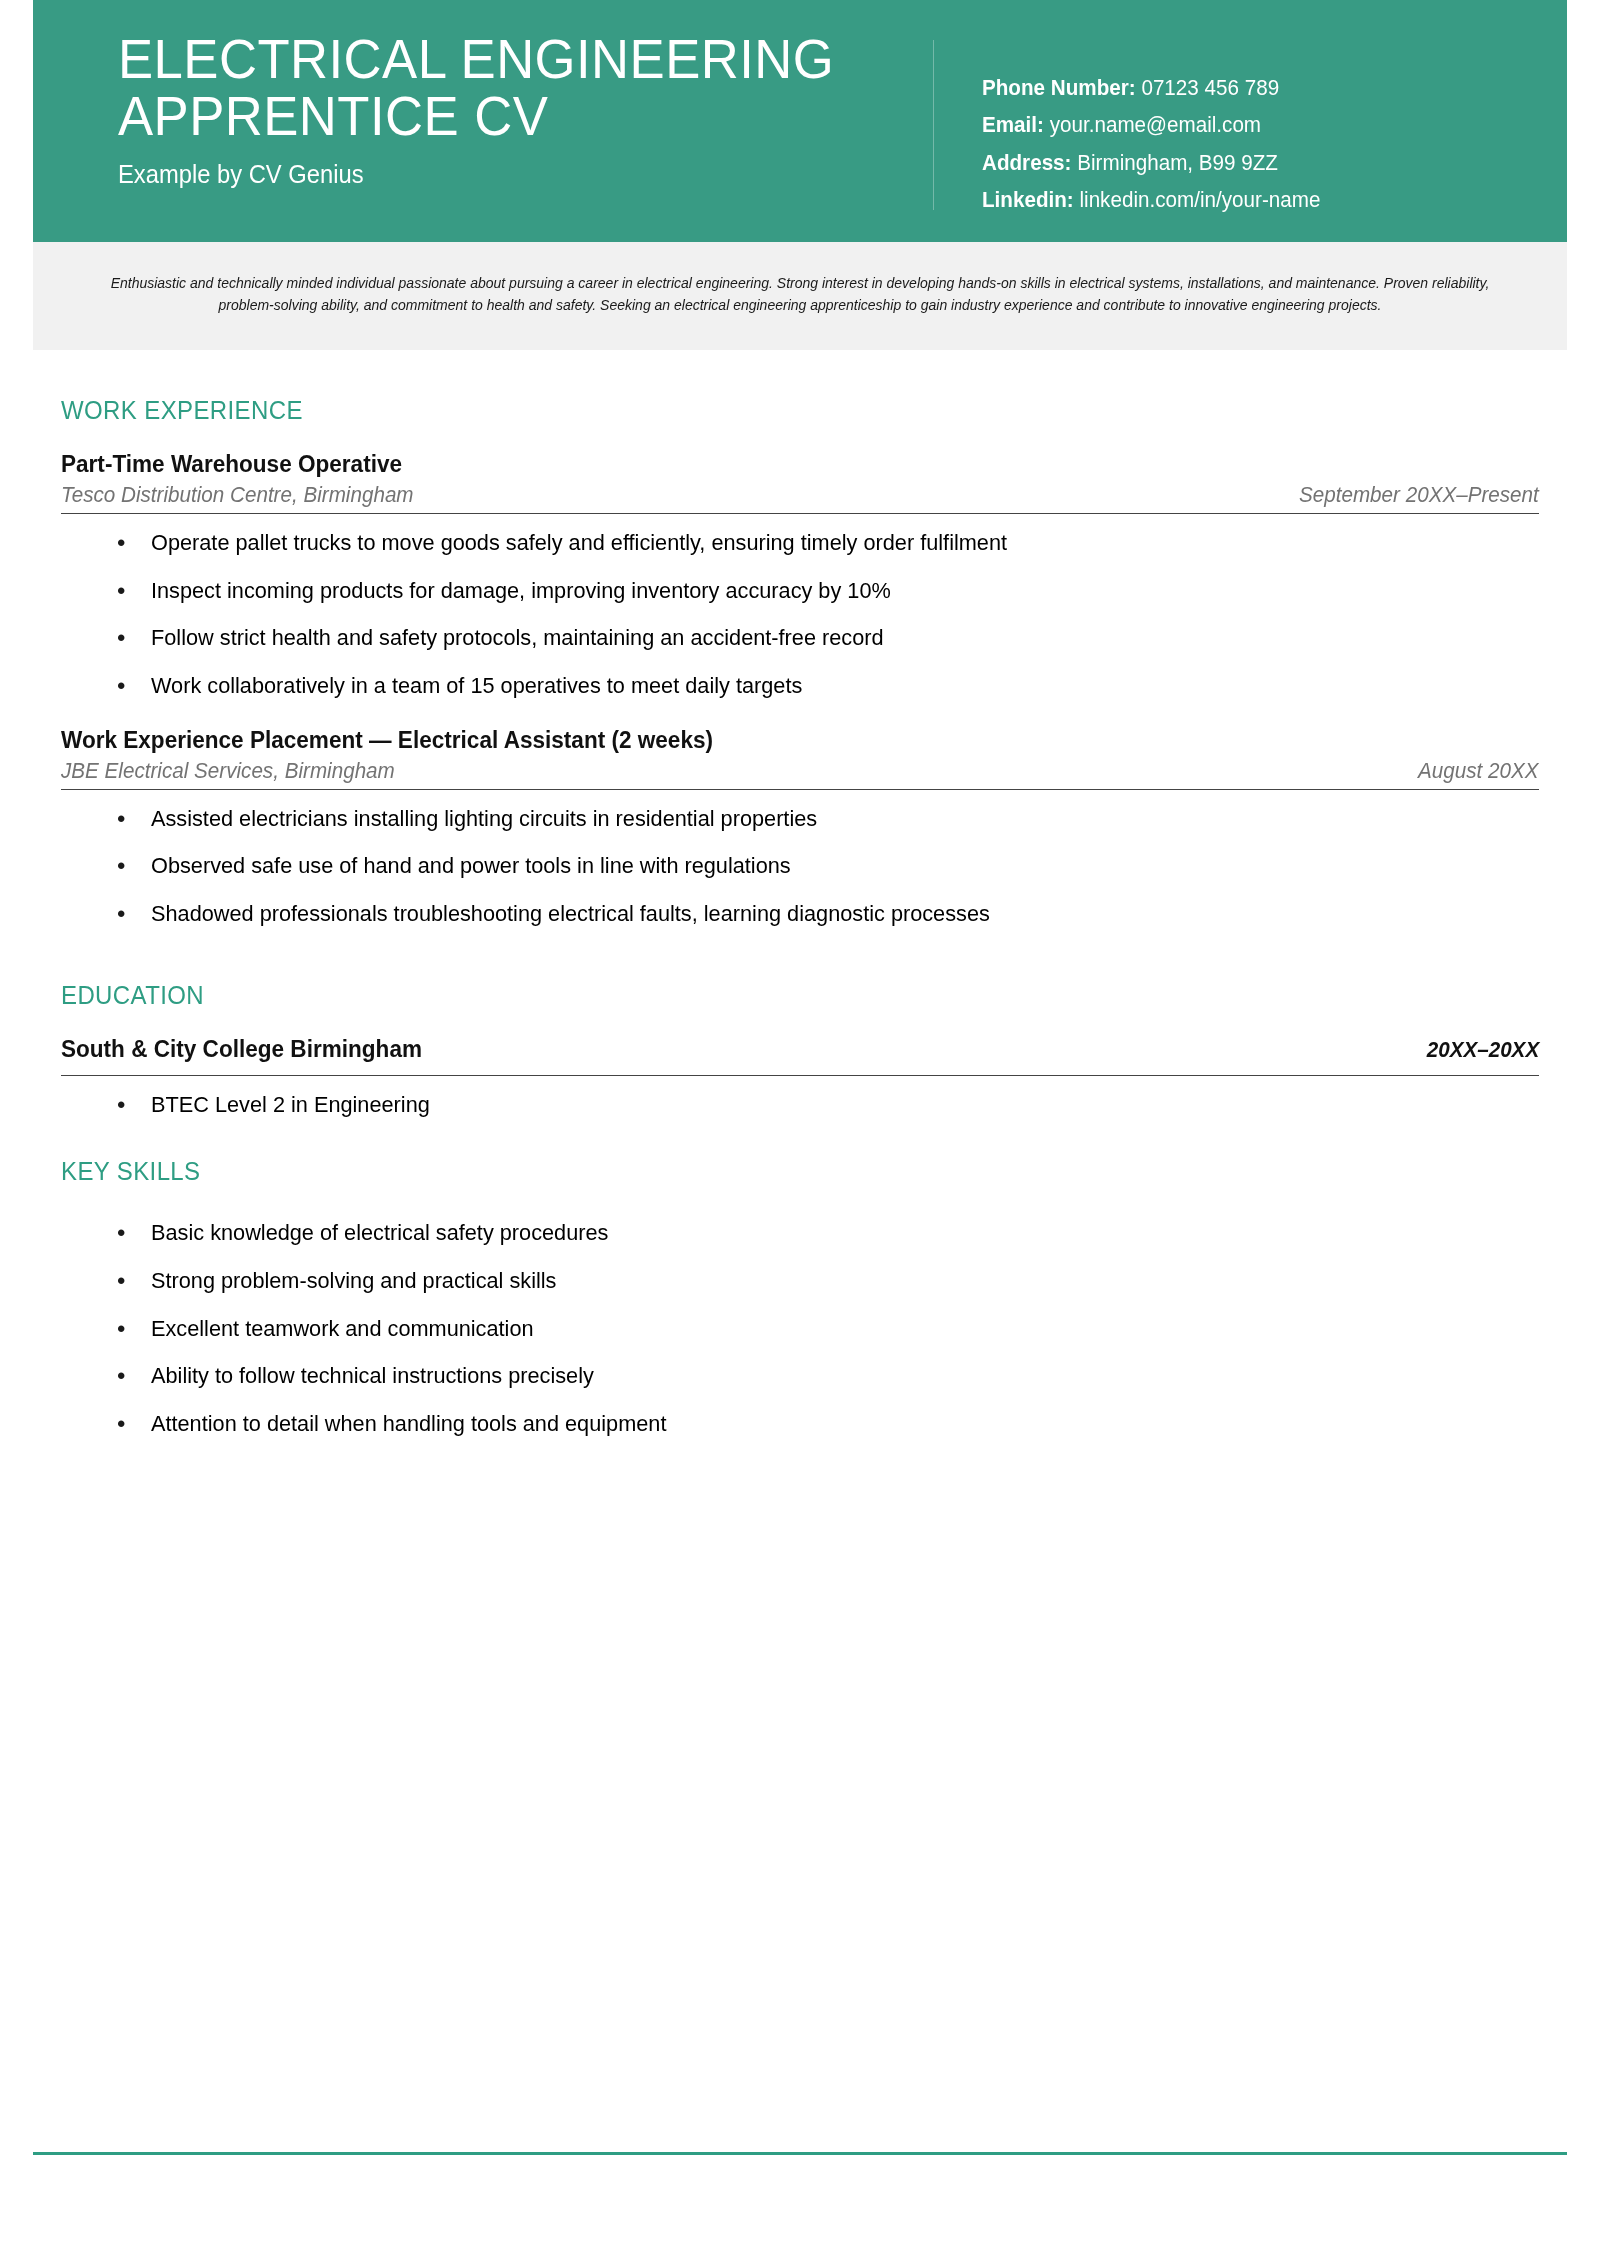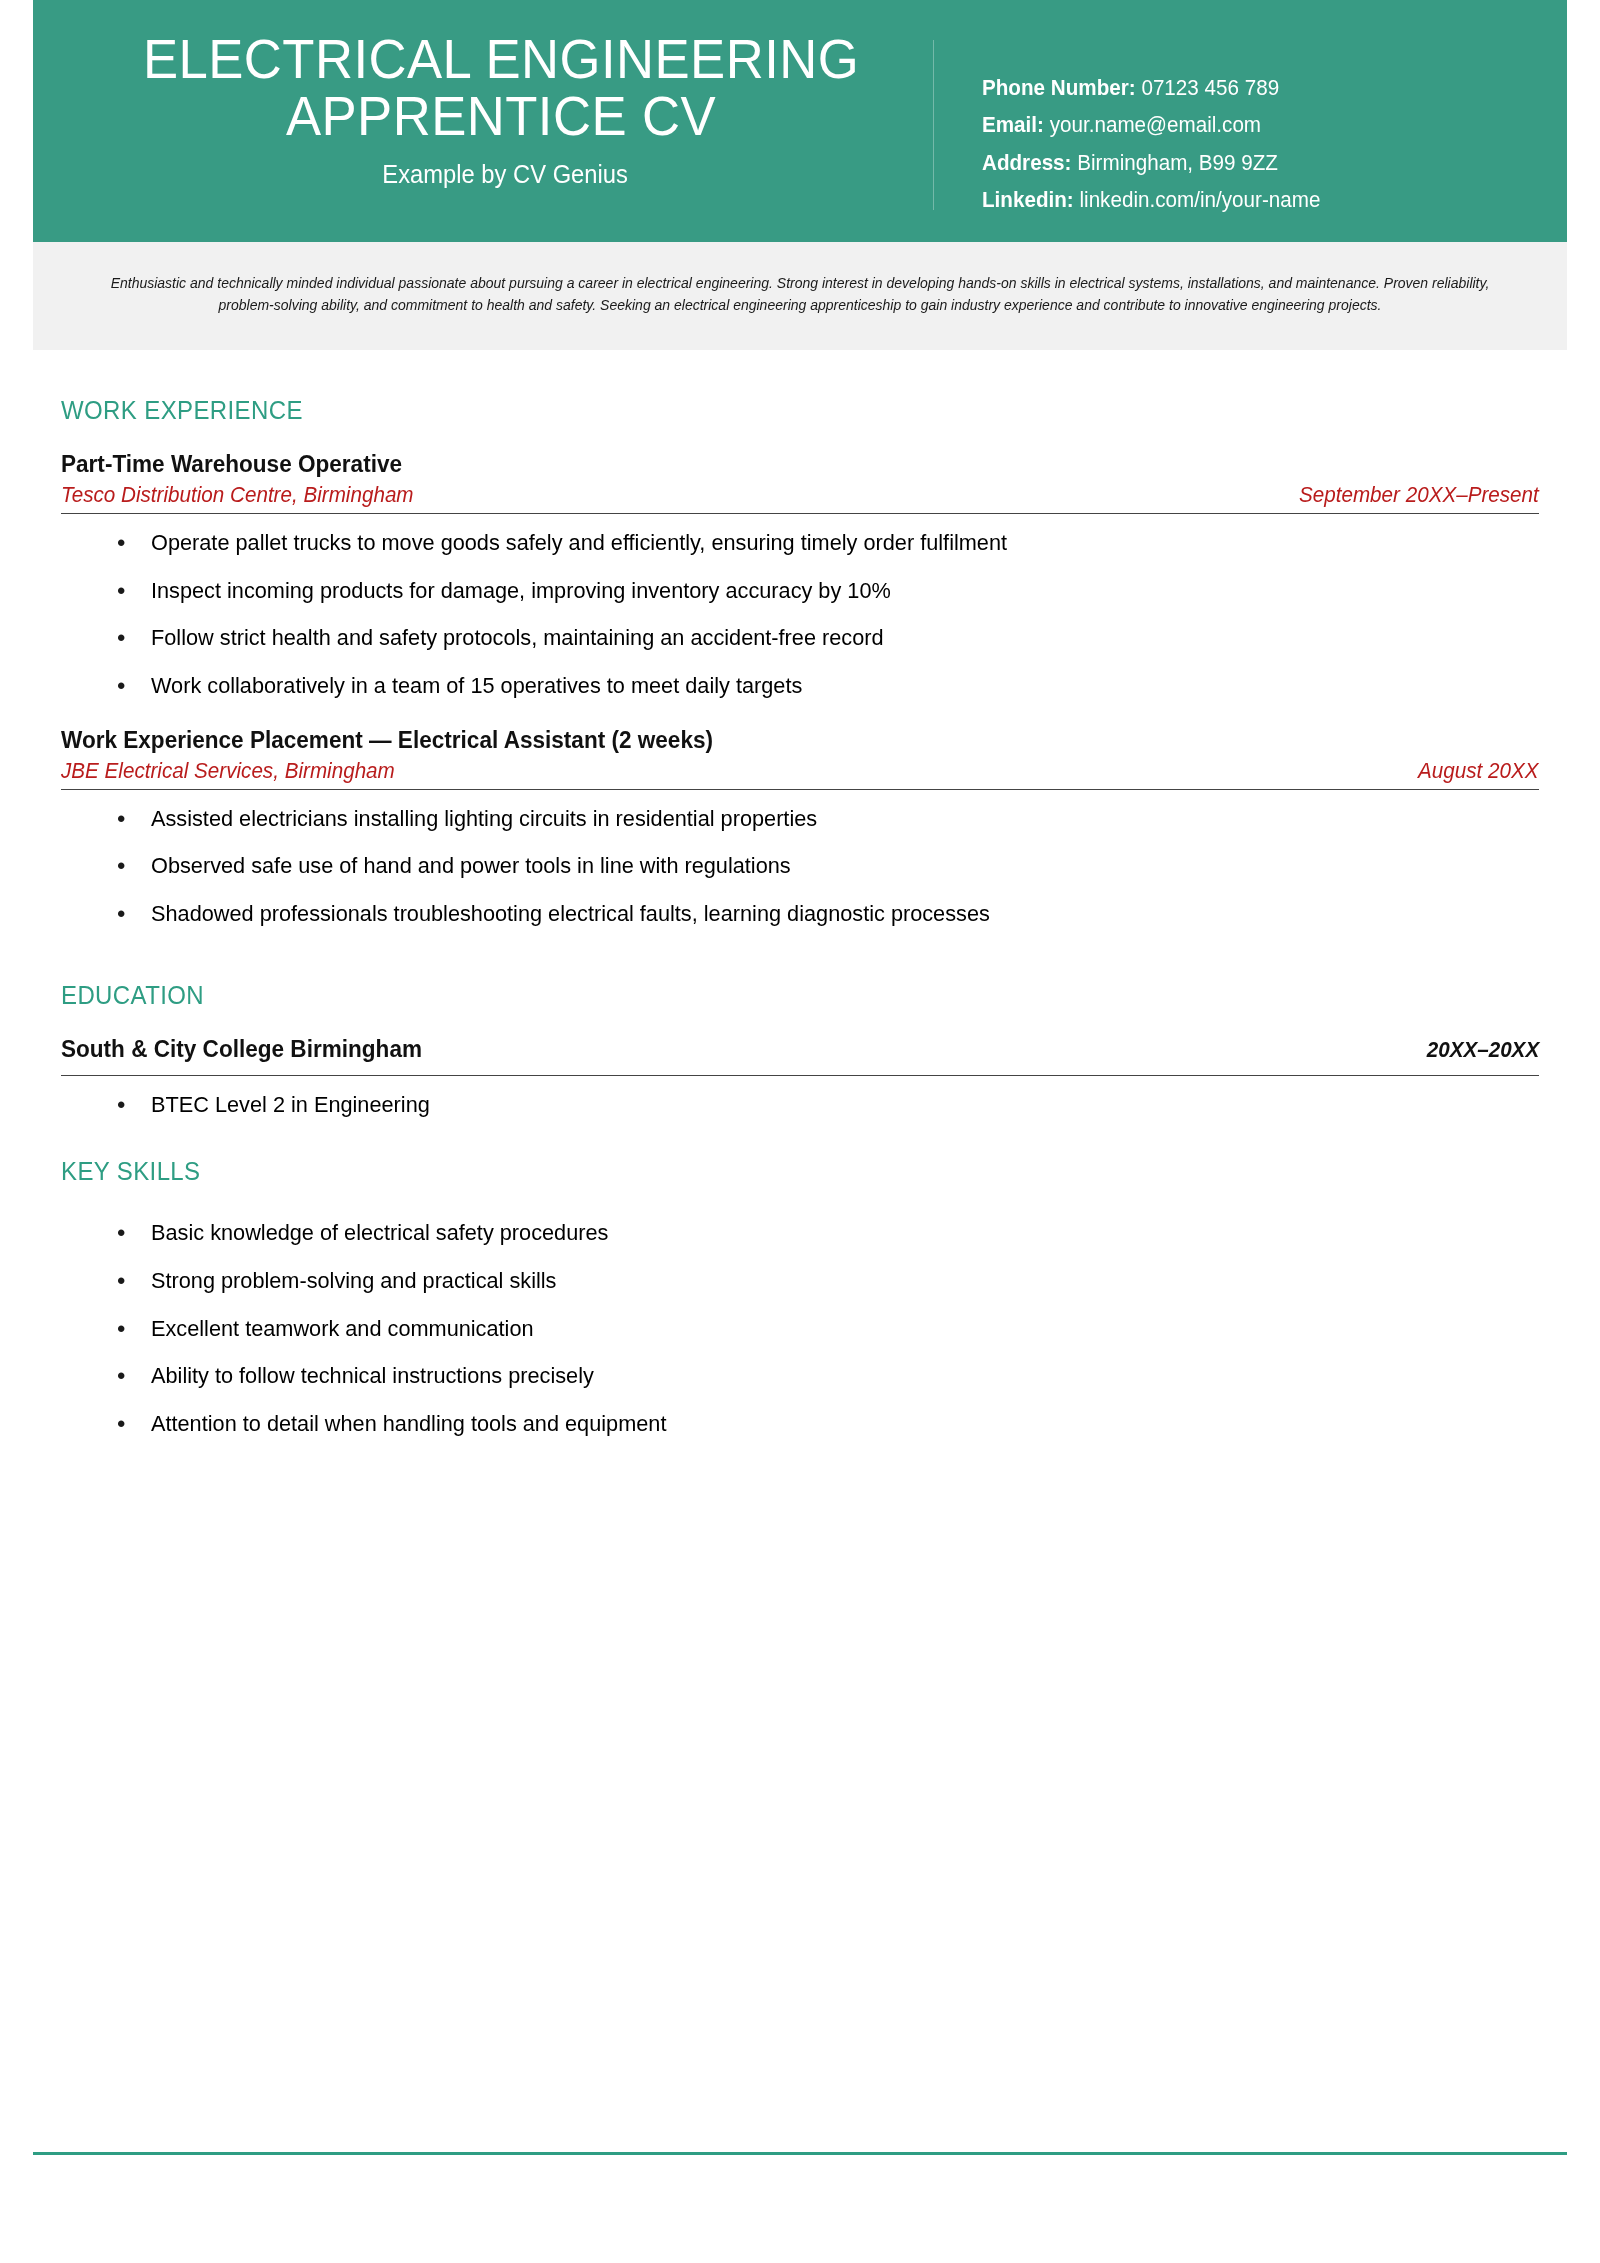--- a/index.html
+++ b/index.html
@@ -29,21 +29,20 @@
     background: #389b84;
     display: flex;
     align-items: stretch;
     padding: 30px 0 22px 0;
     position: relative;
   }
   .header-left {
     flex: 0 0 900px;
     padding-left: 85px;
     box-sizing: border-box;
-    text-align: center;
   }
   .header-divider {
     width: 1px;
     background: rgba(255,255,255,0.30);
     margin: 10px 0 10px 0;
     flex: 0 0 1px;
   }
   .header-right {
     flex: 1;
     padding-left: 48px;
@@ -119,21 +118,21 @@
     color: #111111;
     transform: scaleX(0.96);
     transform-origin: left center;
   }
   .entry-meta {
     display: flex;
     justify-content: space-between;
     align-items: baseline;
     font-style: italic;
     font-size: 21.5px;
-    color: #b91c1c;
+    color: #737373;
     border-bottom: 1.5px solid #444444;
     padding-bottom: 5px;
     margin-top: 5px;
   }
   .entry-meta .org { transform: scaleX(0.96); transform-origin: left center; }
   .entry-meta .date { transform: scaleX(0.96); transform-origin: right center; }
 
   
   .edu-row {
     display: flex;

